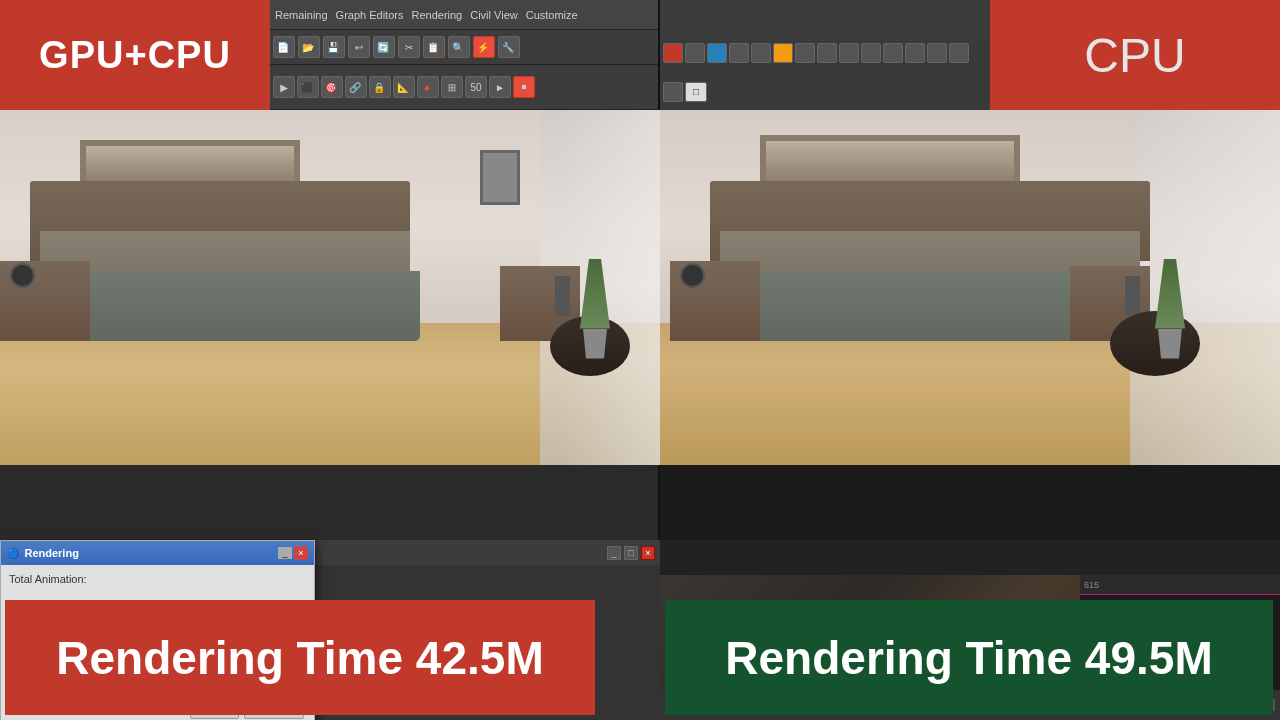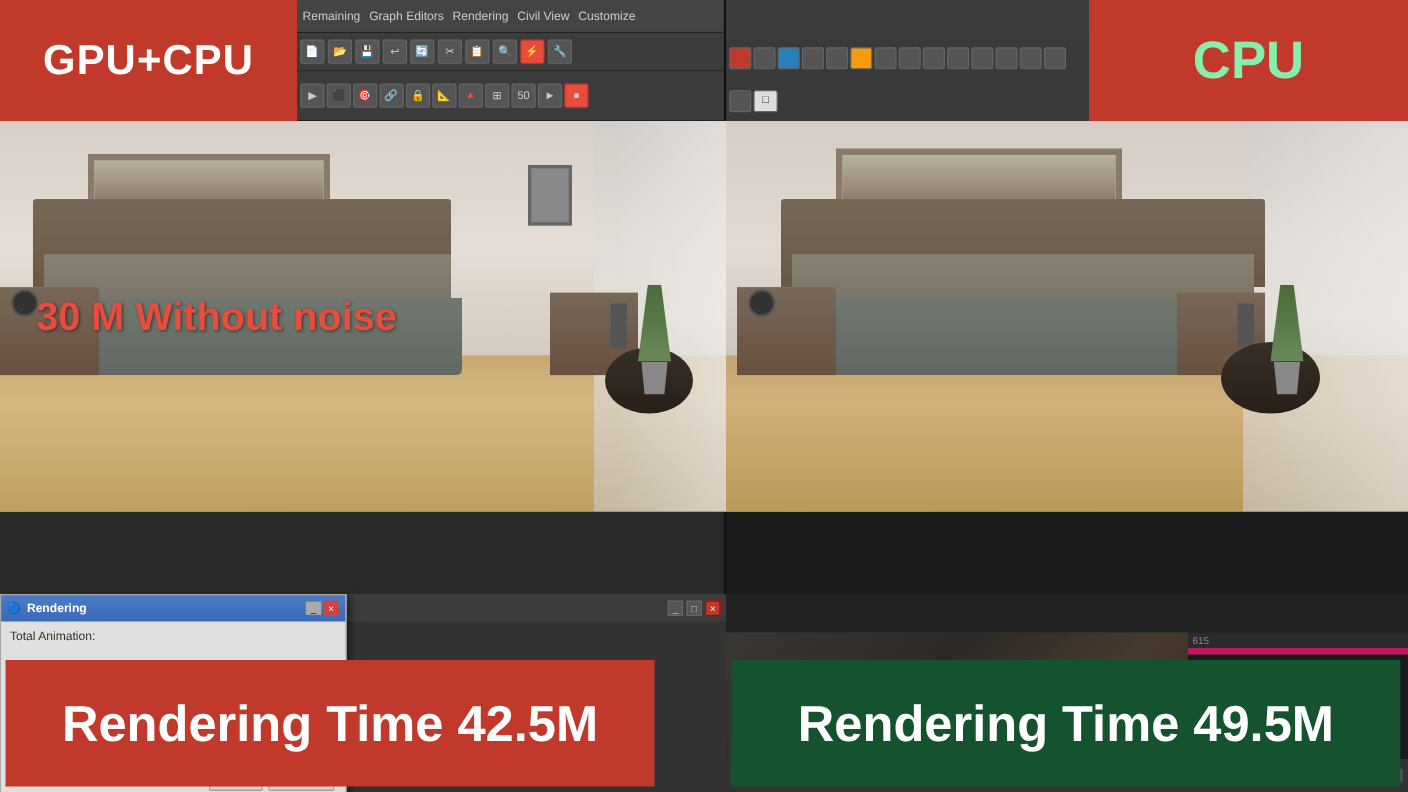--- a/index.html
+++ b/index.html
@@ -475,23 +475,23 @@
       width: 290px;
       height: 110px;
       background: #c0392b;
       display: flex;
       align-items: center;
       justify-content: center;
       z-index: 10;
     }
 
     .cpu-label span {
-      color: #86efac;
+      color: #e5e5e5;
       font-size: 48px;
-      font-weight: 700;
+      font-weight: 400;
       font-family: Arial Black, Arial, sans-serif;
     }
 
     
     .right-toolbar {
       position: absolute;
       top: 0;
       left: 0;
       width: 330px;
       height: 110px;
@@ -746,21 +746,20 @@
         <div class="nightstand-left"></div>
         <div class="alarm-clock"></div>
         <div class="nightstand-right"></div>
         <div class="lamp"></div>
         <div class="side-table"></div>
         <div class="plant">
           <div class="plant-stems"></div>
           <div class="plant-pot"></div>
         </div>
 
-        <div class="noise-text">30 M Without noise</div>
       </div>
     </div>
 
     <div class="left-bottom-controls">
 
       <div class="render-progress-area">
         <span style="font-size:9px;">Rendering image (pass 25732) [00:41:58.4] [00:41:58.6 est]</span>
         <div style="margin-left:auto;display:flex;gap:3px;">
           <div style="width:14px;height:14px;background:#555;border:1px solid #666;display:flex;align-items:center;justify-content:center;font-size:9px;color:#ccc;cursor:pointer;">_</div>
           <div style="width:14px;height:14px;background:#555;border:1px solid #666;display:flex;align-items:center;justify-content:center;font-size:9px;color:#ccc;cursor:pointer;">□</div>
@@ -876,21 +875,21 @@
 
     <div class="right-bottom-controls">
 
       <div class="right-viewport-thumb">
         <div class="viewport-thumb-image" style="background:linear-gradient(135deg, #3a3530 0%, #2a2520 40%, #4a3a2a 70%, #3a2a1a 100%);">
         </div>
       </div>
 
       <div class="timeline-area">
         <div style="background:#1a1a1a;width:100%;height:100%;display:flex;flex-direction:column;">
-          <div style="height:20px;background:#2a2a2a;border-bottom:6px solid #be185d;display:flex;align-items:center;padding:0 4px;font-size:9px;color:#888;">
+          <div style="height:20px;background:#2a2a2a;border-bottom:1px solid #be185d;display:flex;align-items:center;padding:0 4px;font-size:9px;color:#888;">
             <span>615</span>
           </div>
         </div>
       </div>
 
       <div class="rendering-time-overlay-right">
         <span class="rendering-time-text">Rendering Time   49.5M</span>
       </div>
 
       <div class="right-bottom-toolbar">

